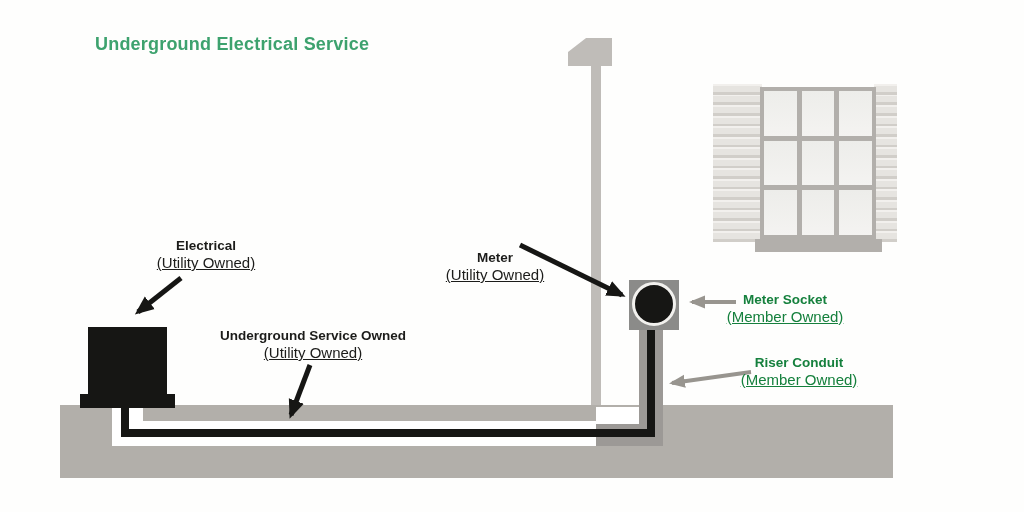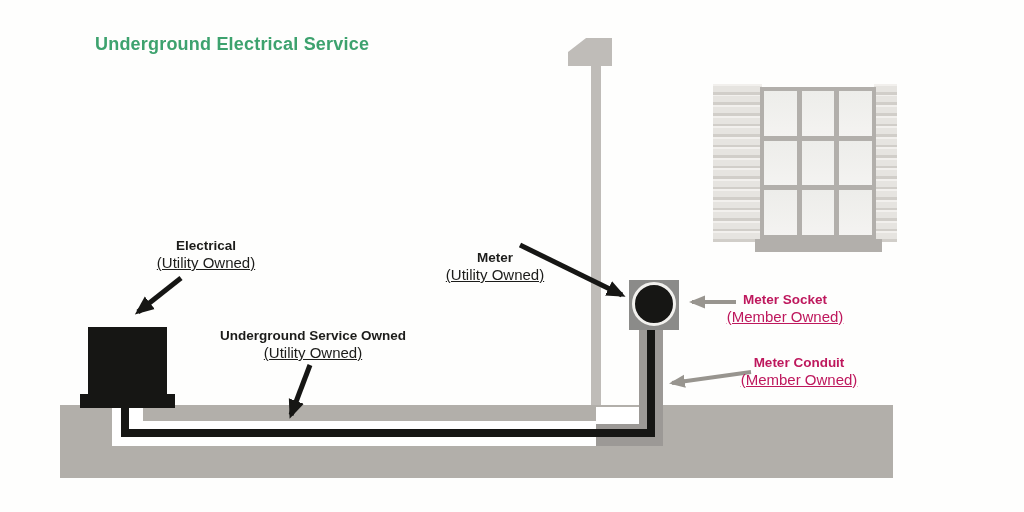--- a/index.html
+++ b/index.html
@@ -14,21 +14,21 @@
   .title {
     position:absolute; left:95px; top:34px;
     font-size:18px; font-weight:bold; color:#3da26e;
     letter-spacing:0.2px; white-space:nowrap;
   }
 
   
   .label { position:absolute; text-align:center; color:#1c1c1a; line-height:1.18; }
   .label .t { font-weight:bold; font-size:13.5px; white-space:nowrap; }
   .label .s { font-size:15px; white-space:nowrap;text-decoration:underline; }
-  .label.grey { color:#be185d;text-align:center; }
+  .label.grey { color:#15803d;text-align:center; }
 
   
   #ground { left:60px; top:405px; width:833px; height:73px; background:#b2afaa; }
   #trench-h { left:112px; top:421px; width:484px; height:25px; background:#ffffff; }
   #trench-v { left:112px; top:405px; width:31px; height:41px; background:#ffffff; }
   #trench-elbow-white { left:596px; top:407px; width:43px; height:17px; background:#ffffff; }
 
   
   #conduit-elbow { left:596px; top:424px; width:67px; height:22px; background:#9c9996; }
   #conduit-riser { left:639px; top:328px; width:24px; height:118px; background:#9c9996; }
@@ -143,17 +143,17 @@
     <div class="t">Underground Service Owned</div>
     <div class="s">(Utility Owned)</div>
   </div>
 
   <div class="label grey" style="left:705px; top:292px; width:160px;">
     <div class="t">Meter Socket</div>
     <div class="s">(Member Owned)</div>
   </div>
 
   <div class="label grey" style="left:718px; top:355px; width:162px;">
-    <div class="t">Meter Conduit</div>
+    <div class="t">Riser Conduit</div>
     <div class="s">(Member Owned)</div>
   </div>
 
 </div>
 
 </body></html>

